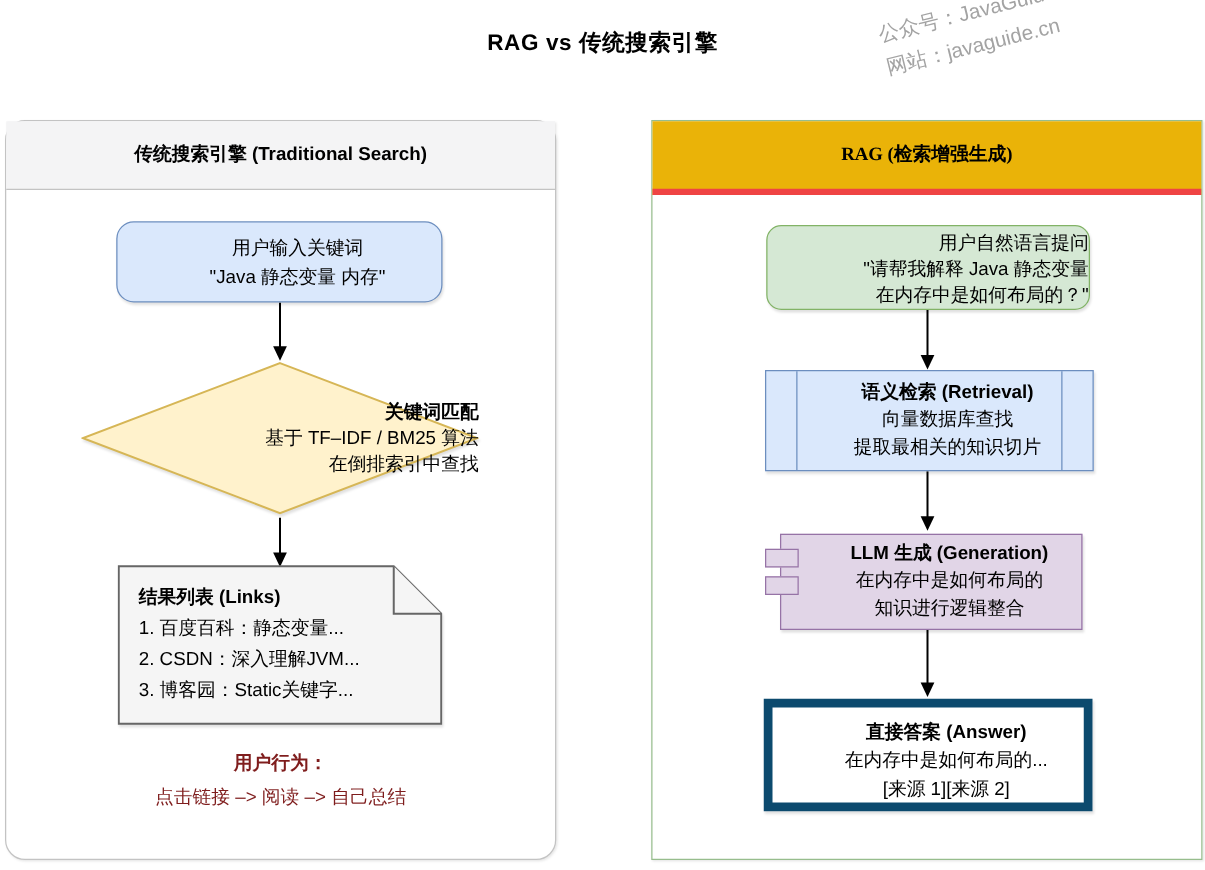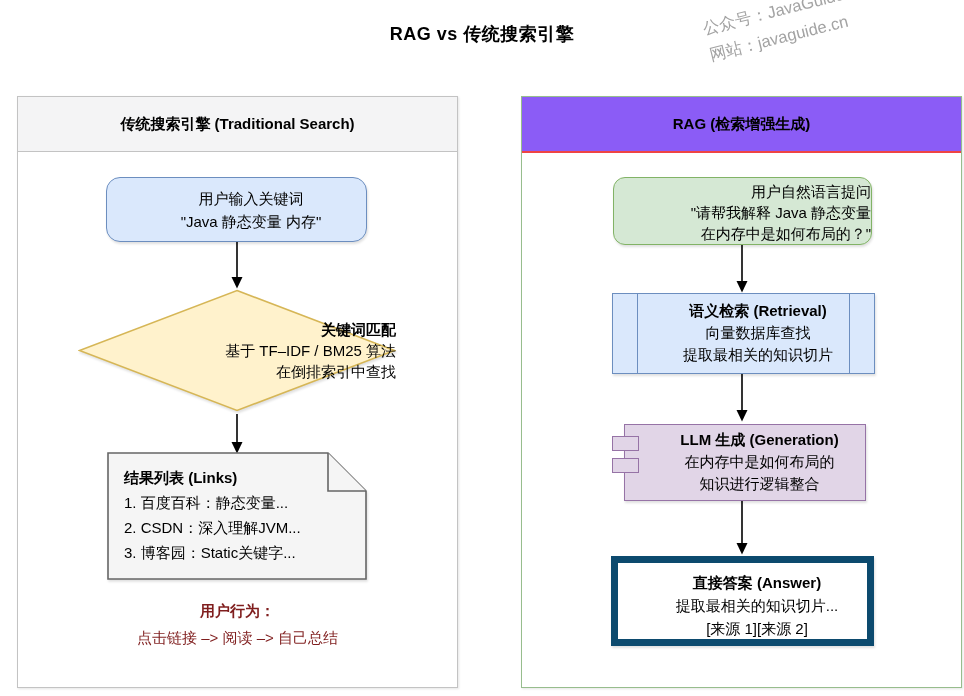--- a/index.html
+++ b/index.html
@@ -14,27 +14,27 @@
   .watermark{
     position:absolute;left:700px;top:16px;width:260px;
     transform:rotate(-14deg);transform-origin:left top;
     color:#a3a3a3;font-size:16.5px;line-height:27px;white-space:nowrap;
   }
   .panel{
     position:absolute;top:96px;width:439px;height:590px;background:#fff;
     border:1px solid #c3c3c3;
     filter:drop-shadow(1px 1.5px 1px rgba(0,0,0,0.10));
   }
-  .panel.left{left:17px;}
+  .panel.left{left:4px;border-radius:16px;}
   .panel.right{left:521px;border-color:#97bd8d;}
   .panel-header{
     height:54px;line-height:54px;text-align:center;
     font-size:15px;font-weight:bold;background:#f4f4f5;border-bottom:1px solid #c3c3c3;
   }
-  .panel.right .panel-header{background:#8b5cf6;border-bottom:2px solid #ef4444;}
+  .panel.right .panel-header{background:#eab308;border-bottom:5px solid #ef4444;font-family:Liberation Serif, serif;}
   .panel-body{position:relative;width:100%;height:535px;}
   .shape{position:absolute;box-sizing:border-box;text-align:center;font-size:15px;
     filter:drop-shadow(1px 2px 1px rgba(0,0,0,0.12));padding-left:29px;}
   .svgshape{position:absolute;filter:drop-shadow(1px 2px 1px rgba(0,0,0,0.12));}
   .shape-label{position:absolute;box-sizing:border-box;text-align:right;font-size:15px;}
   .bold{font-weight:bold;}
   .blue-round{
     left:88px;top:25px;width:261px;height:65px;border-radius:14px;
     background:#dae8fc;border:1.5px solid #6c8ebf;padding-top:9px;line-height:23px;
   }
@@ -161,18 +161,18 @@
     <div class="gen-tab t1"></div>
     <div class="gen-tab t2"></div>
 
     <svg class="arrow" style="left:212px;top:348px;" width="16" height="54" viewBox="0 0 16 54">
       <line x1="8" y1="0" x2="8" y2="43" stroke="#000" stroke-width="1.6"></line>
       <polygon points="2.5,42 8,53.5 13.5,42" fill="#000"></polygon>
     </svg>
 
     <div class="shape answer">
       <div class="bold">直接答案 (Answer)</div>
-      <div>提取最相关的知识切片...</div>
+      <div>在内存中是如何布局的...</div>
       <div>[来源 1][来源 2]</div>
     </div>
 
   </div>
 </div>
 
 </body></html>

